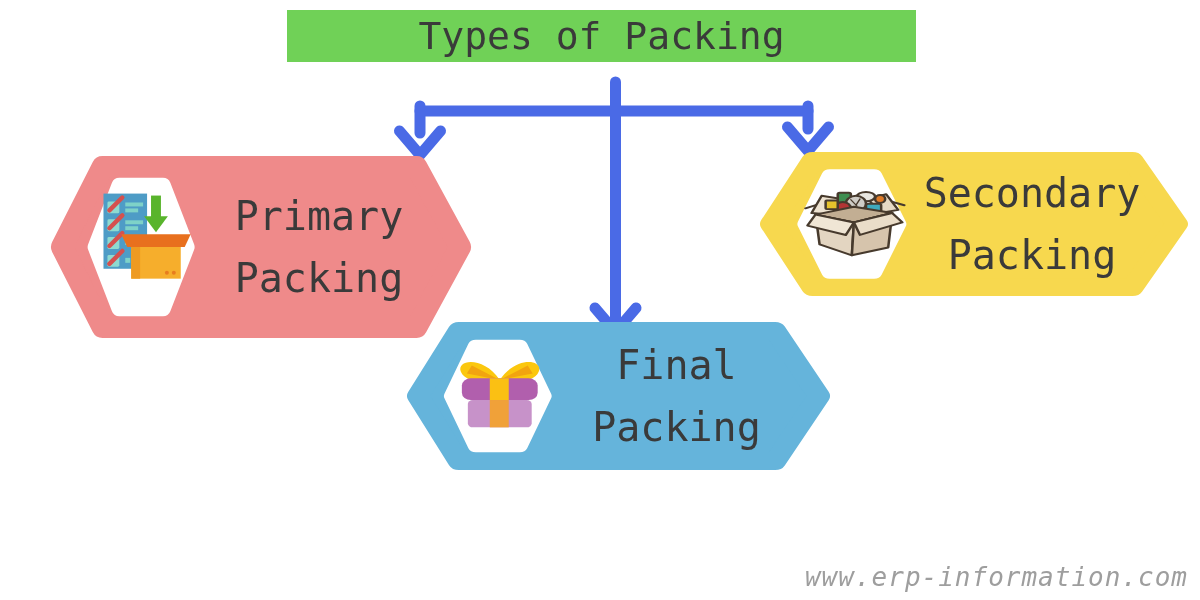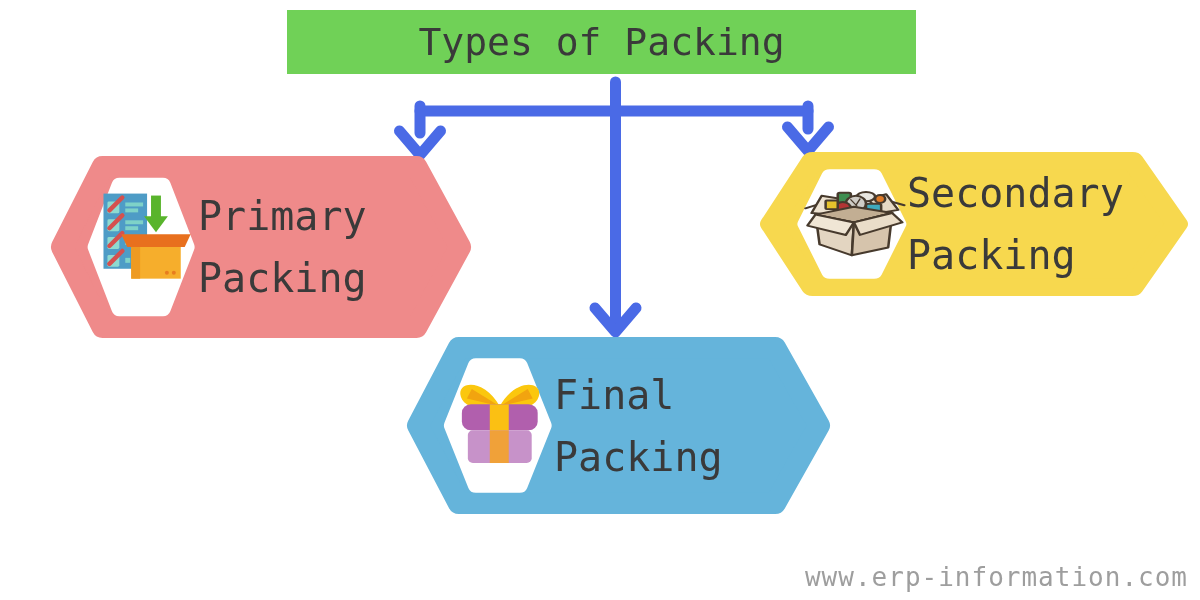--- a/index.html
+++ b/index.html
@@ -13,21 +13,21 @@
     height: 600px;
     overflow: hidden;
     background: var(--background, #fff);
     font-family: "DejaVu Sans Mono", "Liberation Mono", monospace;
   }
   .title-box {
     position: absolute;
     left: 287px;
     top: 10px;
     width: 629px;
-    height: 64px;
+    height: 52px;
     background: var(--title-bg, #70d157);
     color: var(--text, #3a3a3a);
     display: flex;
     align-items: center;
     justify-content: center;
     font-size: 38px;
     white-space: nowrap;
   }
   .connectors {
     position: absolute;
@@ -63,43 +63,45 @@
     stroke-linejoin: round;
   }
   .hex-white {
     fill: var(--icon-bg, #fff);
     stroke: var(--icon-bg, #fff);
     stroke-width: 16;
     stroke-linejoin: round;
   }
   .node-primary   { left: 48px;  top: 156px; width: 426px; height: 182px; }
   .node-secondary { left: 757px; top: 152px; width: 434px; height: 144px; }
-  .node-final     { left: 404px; top: 337px; width: 429px; height: 177px; }
+  .node-final     { left: 404px; top: 322px; width: 429px; height: 148px; }
   .label {
     position: absolute;
     left: 150px;
     right: 34px;
     top: 0;
     bottom: 0;
     display: flex;
     flex-direction: column;
+    align-items: center;
     justify-content: center;
     color: var(--text, #3a3a3a);
     font-size: 40px;
     line-height: 62px;
     white-space: nowrap;
   }
   .watermark {
     position: absolute;
     right: 12px;
     bottom: 8px;
     color: var(--watermark, #9e9e9e);
     font-size: 26px;
     letter-spacing: 1px;
     white-space: nowrap;
+    font-style: italic;
   }
 </style>
 </head>
 <body>
 
 <div class="stage">
 
   <svg class="connectors" viewBox="0 0 1200 600" aria-hidden="true">
     <path d="M615.5,82 L615.5,330"></path>
     <path d="M595,308 L615.5,332 L636,308"></path>

